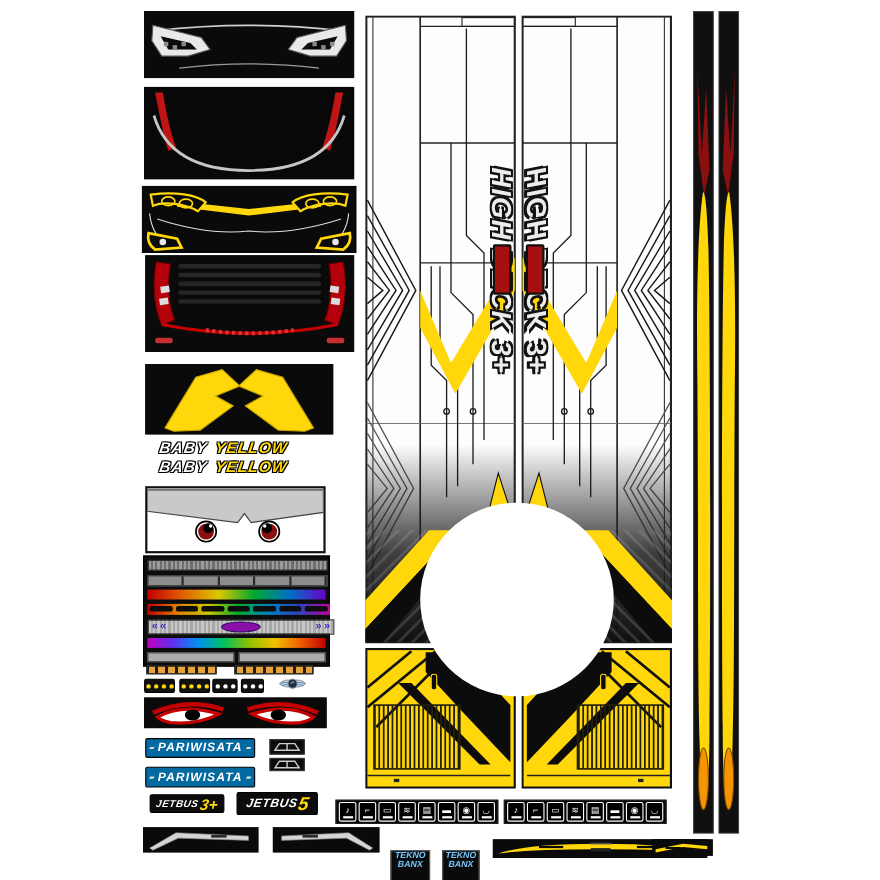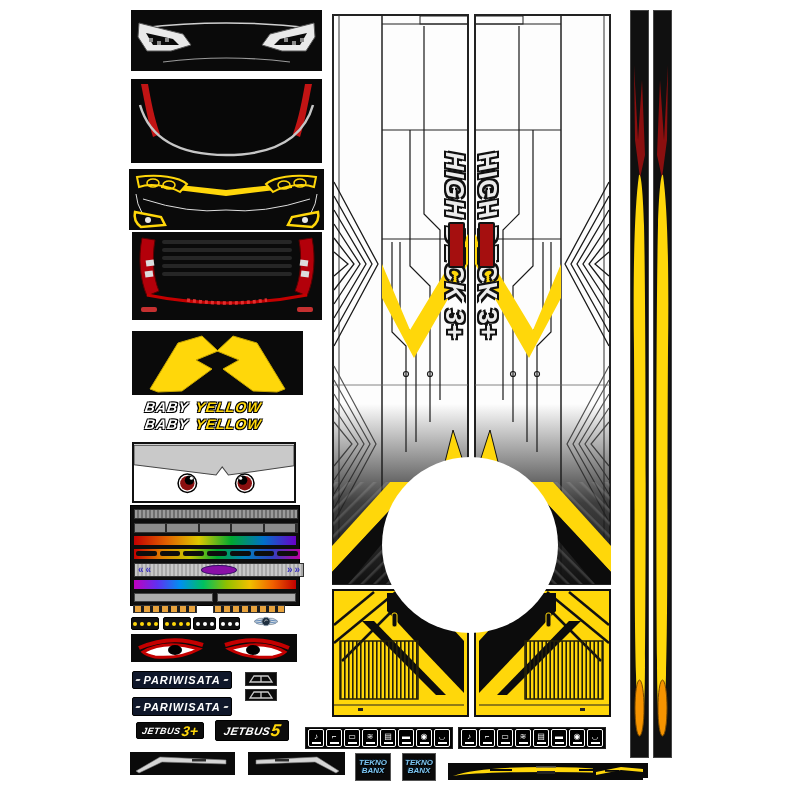--- a/index.html
+++ b/index.html
@@ -34,35 +34,35 @@
   .s-rainbow2{height:9px;background:linear-gradient(90deg,#c000c0,#6030f0,#0090f0,#00c060,#90c000,#f0c000,#f06000,#c00000);}
   .s-graybot{height:9px;display:flex;gap:4px;}
   .s-graybot i{flex:1;background:#ababab;border:1px solid #444;}
 
   .amberstrip{height:6px;background:#1c1c1c;border:1px solid #333;
               background-image:repeating-linear-gradient(90deg,#e8a33d 1px 7px,#1c1c1c 7px 10px);}
   .dotplate{background:#111;border:1px solid #000;border-radius:2px;display:flex;align-items:center;
             justify-content:center;gap:3px;}
   .dotplate i{width:4px;height:4px;border-radius:50%;display:block;}
 
-  .pariwisata{background:#0f172a;border:1px solid #000;border-radius:2px;color:#fff;
+  .pariwisata{background:#0369a1;border:1px solid #000;border-radius:2px;color:#fff;
               font-weight:bold;font-style:italic;font-size:11px;letter-spacing:1px;
               display:flex;align-items:center;justify-content:flex-end;}
   .pariwisata .wing{width:12px;height:2px;background:#ddd;margin:0 3px;transform:skewX(-30deg);}
 
   .jetbus{background:#0c0c0c;border:1px solid #000;border-radius:2px;color:#fff;
           display:flex;align-items:center;justify-content:center;font-style:italic;font-weight:bold;}
   .jetbus .nm{font-size:9px;letter-spacing:0.5px;transform:skewX(-10deg);}
   .jetbus .num{color:#ffd70a;font-size:14px;margin-left:1px;transform:skewX(-10deg);}
   .jetbus5 .nm{font-size:11px;}
   .jetbus5 .num{font-size:17px;}
 
   .tekno{background:#0a0a0a;border:1px solid #555;color:#7cc4ef;font-weight:bold;font-style:italic;
-         font-size:8px;line-height:8px;display:flex;flex-direction:column;align-items:center;justify-content:center;
-         text-shadow:1px 1px 0 #000,-1px -1px 0 #08243a;}
+         font-size:8px;line-height:8px;display:flex;flex-direction:column;align-items:center;
+         text-shadow:1px 1px 0 #000,-1px -1px 0 #08243a;margin-top:20px;}
 
   .iconstrip{background:#050505;border:1px solid #222;display:flex;gap:2px;padding:1px 2px;align-items:center;}
   .amen{width:14px;height:16px;background:#000;border:1px solid #fff;border-radius:2px;
         display:flex;flex-direction:column;align-items:center;justify-content:center;color:#fff;}
   .amen .g{font-size:8px;line-height:9px;}
   .amen .lbl{width:9px;height:2px;background:#fff;margin-top:1px;}
 
   .panel{background:transparent;}
   .mirror{transform:scaleX(-1);}
   .vtext{position:absolute;left:137px;top:138px;width:232px;height:30px;

